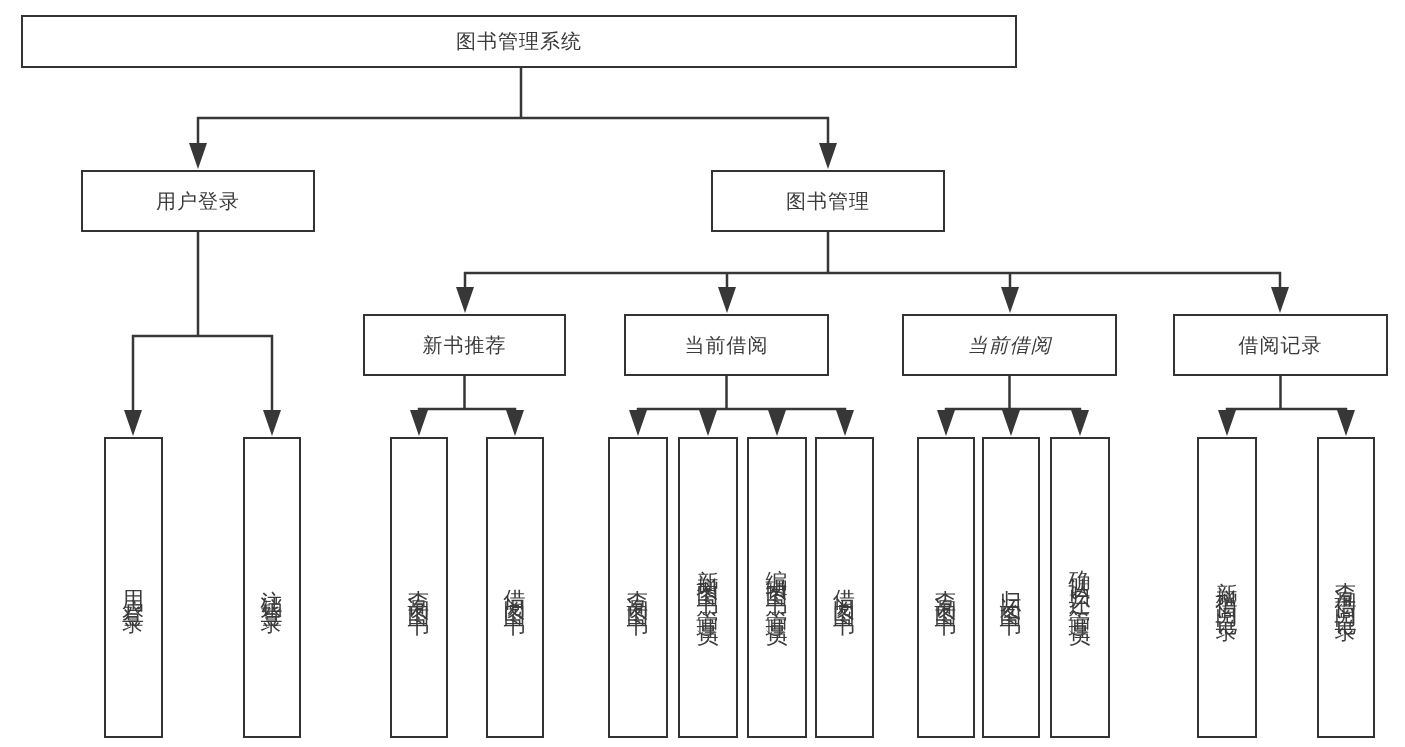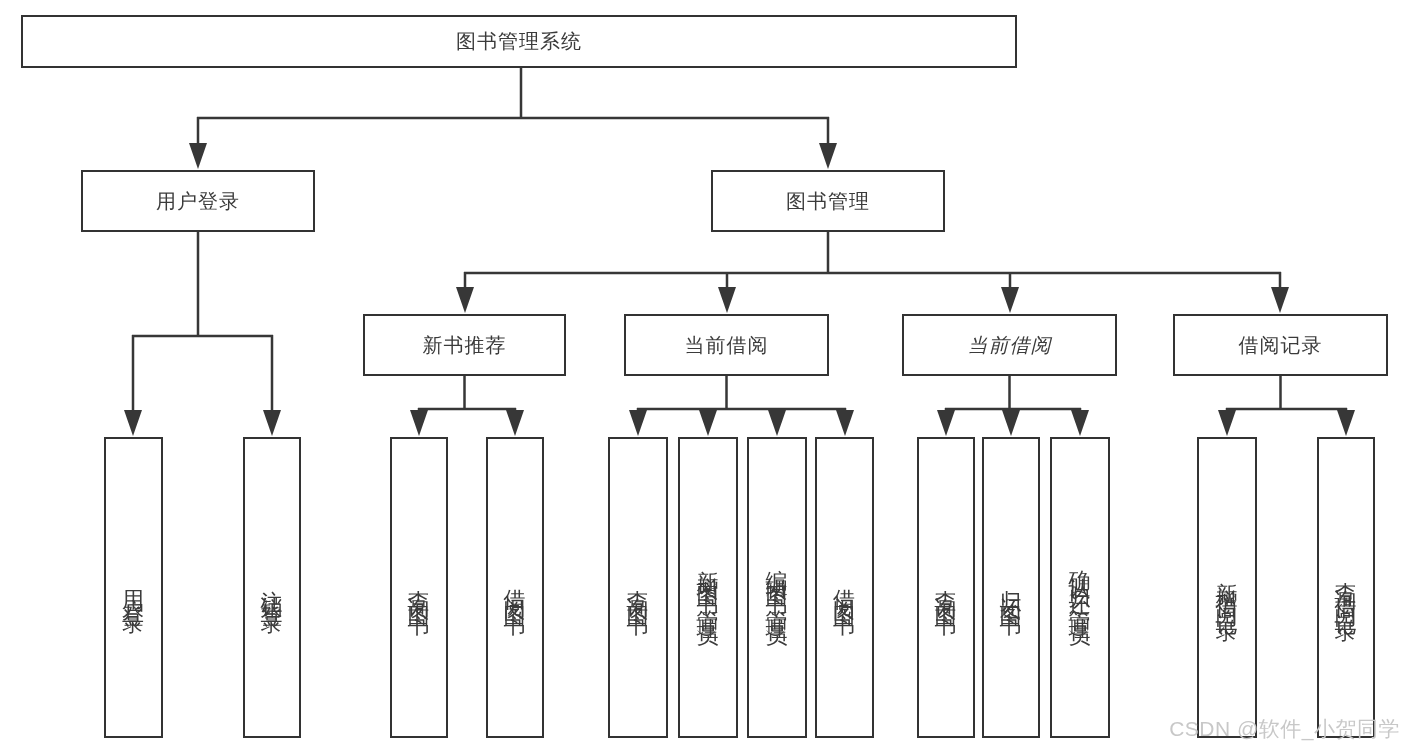--- a/index.html
+++ b/index.html
@@ -184,14 +184,13 @@
     <span class="v-label">确认归还（管理员）</span>
   </div>
 
   <div class="node leaf l-e1">
     <span class="v-label">新增借阅记录</span>
   </div>
   <div class="node leaf l-e2">
     <span class="v-label">查询借阅记录</span>
   </div>
 
-  <div class="watermark">CSDN @软件_小贺同学</div>
 </div>
 
 </body></html>

